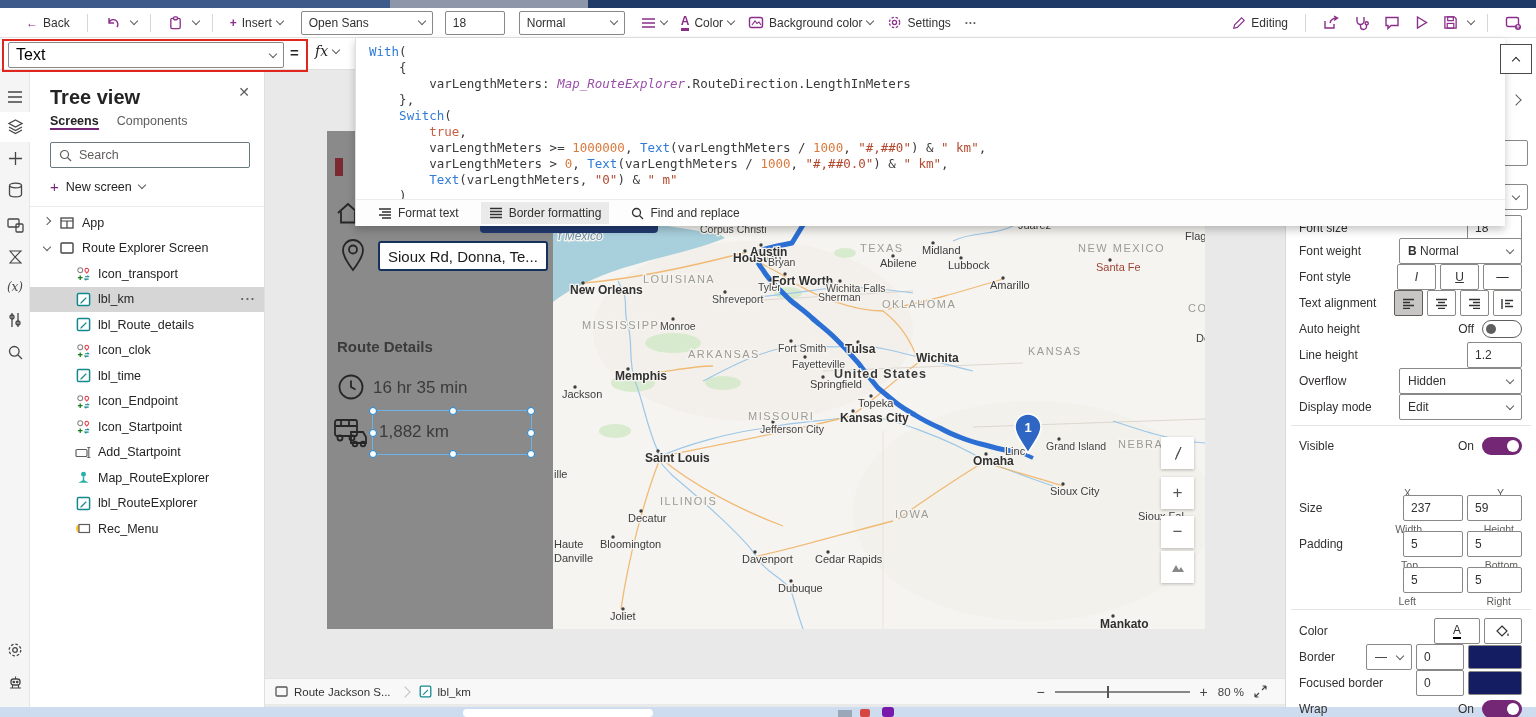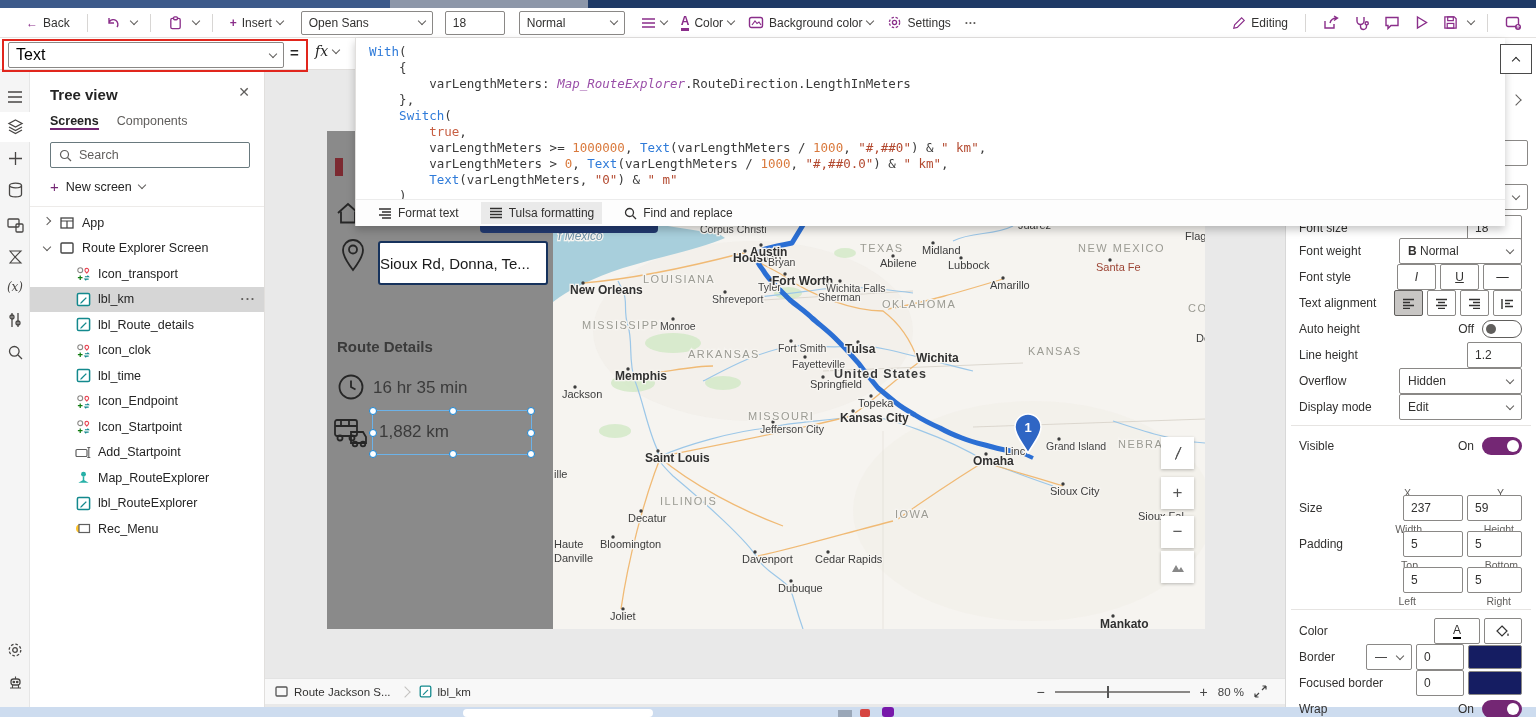--- a/index.html
+++ b/index.html
@@ -37,21 +37,21 @@
 #collapsebtn .chev{transform:rotate(-135deg);margin-top:4px;border-color:#242424}
 #panel-expand{left:1512px;top:90px;z-index:3;color:#8a8886}
 #panel-expand .chev{transform:rotate(-45deg);width:8px;height:8px}
 
 #rail{left:0;top:70px;width:30px;height:637px;background:#f5f5f5;border-right:1px solid #e6e6e6;z-index:4}
 .railicon{position:absolute;left:0;width:30px;height:30px;display:flex;align-items:center;justify-content:center;cursor:pointer}
 .railicon.sel{background:#fff}
 .railicon svg{stroke:#484644;fill:none;stroke-width:1.3}
 
 #tree{left:30px;top:70px;width:235px;height:637px;background:#fff;border-right:1px solid #e1dfdd;z-index:3;font-size:12.5px;color:#242424}
-#tree-header{position:absolute;left:20px;top:16px;font-size:15px;font-weight:bold}
+#tree-header{position:absolute;left:20px;top:16px;font-size:20px;font-weight:bold}
 #tree-close{position:absolute;right:14px;top:14px;font-size:14px;color:#605e5c;cursor:pointer}
 #tree-tabs{position:absolute;left:20px;top:44px;display:flex;gap:18px}
 .ttab{cursor:pointer;color:#605e5c}
 .ttab.on{color:#242424;font-weight:bold;border-bottom:2.5px solid #742774}
 #tree-search{position:absolute;left:20px;top:72px;width:200px;height:26px;border:1px solid #69797e;border-radius:2px;display:flex;align-items:center;padding:0 8px;gap:7px;color:#605e5c}
 #newscreen{position:absolute;left:20px;top:108px;display:flex;align-items:center;gap:7px;cursor:pointer}
 #newscreen .plus{color:#742774;font-size:15px}
 #tree-div{position:absolute;left:0;top:136px;width:100%;height:1px;background:#edebe9}
 #tree-list{position:absolute;left:0;top:140px;width:100%}
 .trow{display:flex;align-items:center;height:25.5px;gap:7px;cursor:pointer;padding-right:8px}
@@ -68,21 +68,21 @@
 .ml-city{font-size:11px;fill:#3c3c3c}
 .ml-cityb{font-size:12px;font-weight:bold;fill:#303030}
 .ml-citys{font-size:10.5px;fill:#444}
 .ml-state{font-size:11px;fill:#9b9b93;letter-spacing:1.5px}
 .ml-cap{font-size:11px;fill:#9c4434}
 .ml-country{font-size:12.5px;font-weight:bold;fill:#3a3a3a;letter-spacing:1px}
 .ml-water{font-size:12px;fill:#6f93a8;font-style:italic}
 .mapbtn{position:absolute;width:33px;height:32px;background:#fff;box-shadow:0 1px 3px rgba(0,0,0,.25);display:flex;align-items:center;justify-content:center;font-size:17px;color:#555;cursor:pointer}
 
 .appicon svg{stroke:#262626;fill:none;stroke-width:1.8}
-#addrinput{position:absolute;left:113px;top:171px;width:170px;height:44px;background:#fff;border:2px solid #16325c;border-radius:3px;font-size:15px;color:#1a1a1a;display:flex;align-items:center;white-space:nowrap;overflow:hidden}
+#addrinput{position:absolute;left:113px;top:171px;width:170px;height:30px;background:#fff;border:2px solid #16325c;border-radius:3px;font-size:15px;color:#1a1a1a;display:flex;align-items:center;padding-left:8px;white-space:nowrap;overflow:hidden}
 #hiddenbar{position:absolute;left:215px;top:156px;width:178px;height:7px;background:#223a70;border-radius:0 0 4px 4px}
 #maroonfrag{position:absolute;left:70px;top:88px;width:8px;height:18px;background:#7c2a31}
 #routedetails{position:absolute;left:72px;top:268px;font-size:15px;font-weight:bold;color:#3b3b3b}
 #timetext{position:absolute;left:108px;top:308px;font-size:17px;color:#3b3b3b}
 #kmtext{position:absolute;left:114px;top:352px;font-size:17px;color:#3b3b3b}
 #selrect{position:absolute;left:107px;top:340px;width:160px;height:45px;border:1px solid #6cb2e8}
 .handle{position:absolute;width:8px;height:8px;border-radius:50%;background:#fff;border:1.5px solid #1786d8}
 
 #cbottom{position:absolute;left:0;top:608px;width:1020px;height:26px;background:#f8f8f8;border-top:1px solid #e3e3e3;display:flex;align-items:center;font-size:11.5px;color:#323130}
 .crumb{display:flex;align-items:center;gap:6px;padding:0 10px;height:100%;cursor:pointer}
@@ -254,21 +254,21 @@
     <div class="fxtool">
       <svg width="14" height="12" viewBox="0 0 14 12">
             <path d="M1 2h12M4 5h9M1 8h12M4 11h9" stroke="#323130" stroke-width="1.3"></path>
           </svg>
       <span>Format text</span>
     </div>
     <div class="fxtool hov">
       <svg width="14" height="12" viewBox="0 0 14 12">
             <path d="M1 1.5h12M1 4.5h12M1 7.5h12M1 10.5h12" stroke="#323130" stroke-width="1.3"></path>
           </svg>
-      <span>Tulsa formatting</span>
+      <span>Border formatting</span>
     </div>
     <div class="fxtool">
       <svg width="13" height="13" viewBox="0 0 13 13">
             <circle cx="5.5" cy="5.5" r="4" stroke="#323130" fill="none" stroke-width="1.3"></circle>
             <path d="M8.5 8.5 L12 12" stroke="#323130" stroke-width="1.3"></path>
           </svg>
       <span>Find and replace</span>
     </div>
   </div>
 </div>

